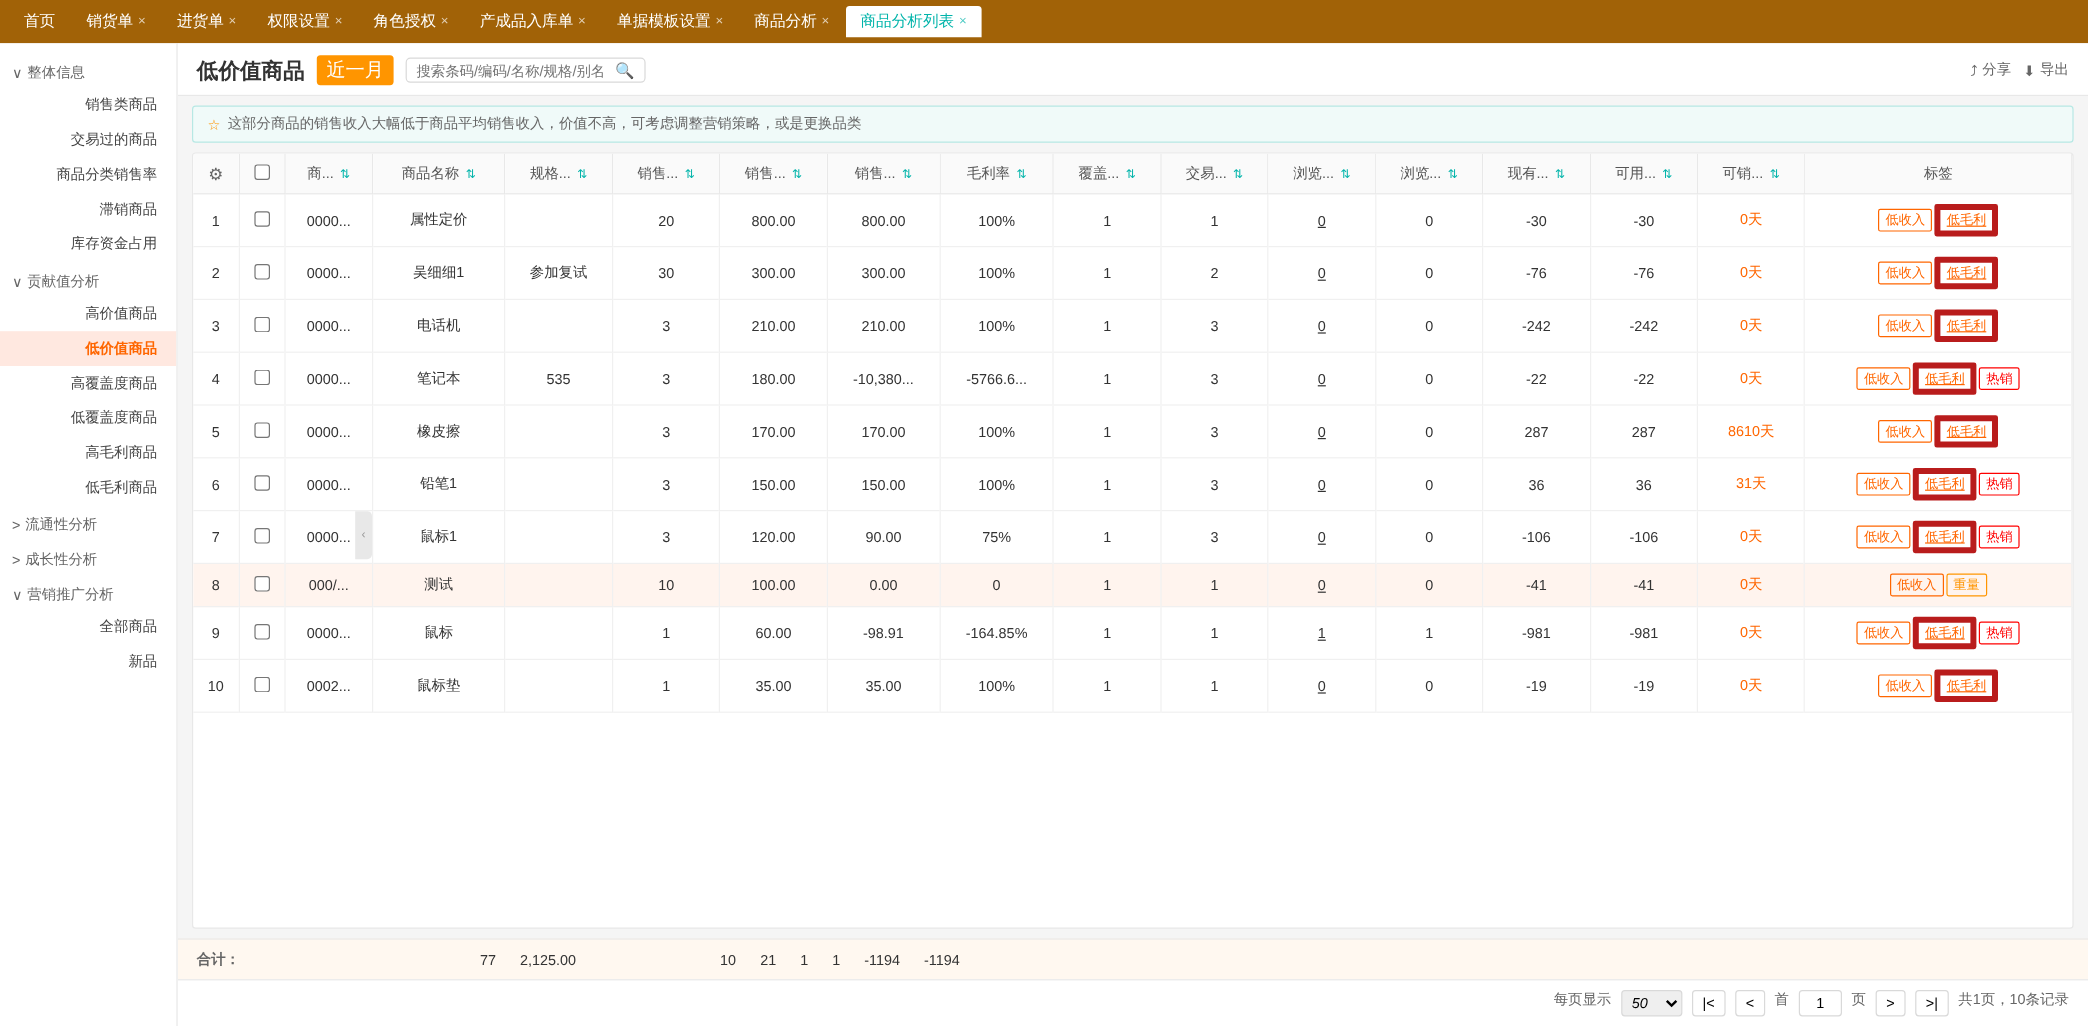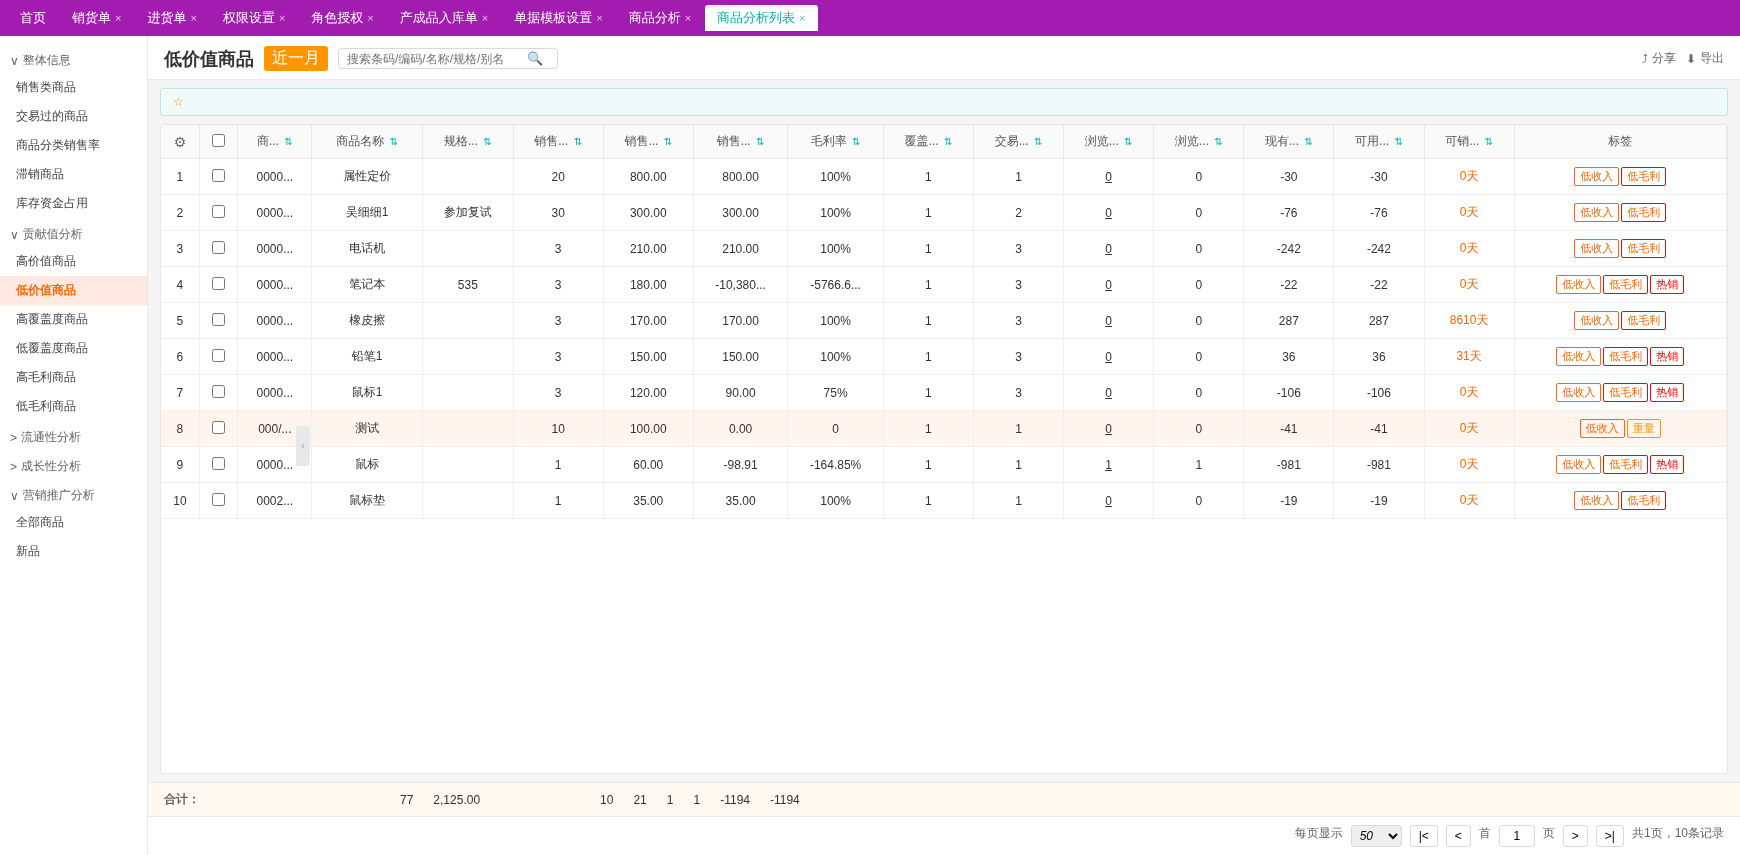--- a/index.html
+++ b/index.html
@@ -2,21 +2,21 @@
 <html><head>
   <meta charset="utf-8">
   <style>
     * { box-sizing: border-box; margin: 0; padding: 0; }
     body { font-family: 'Microsoft YaHei', Arial, sans-serif; font-size: 12px; background: #f5f5f5; color: #333; }
 
     
     .top-nav {
       display: flex;
       align-items: center;
-      background: #a21caf;
+      background: #a16207;
       height: 36px;
       padding: 0 8px;
       gap: 2px;
     }
     .nav-item {
       color: #fff;
       padding: 4px 12px;
       cursor: pointer;
       font-size: 13px;
       border-radius: 3px 3px 0 0;
@@ -47,20 +47,21 @@
       padding: 8px 10px 4px;
       font-size: 12px; color: #666;
       cursor: pointer;
     }
     .sidebar-item {
       padding: 6px 16px;
       font-size: 12px;
       color: #444;
       cursor: pointer;
       white-space: nowrap;
+      text-align: right;
     }
     .sidebar-item.active { background: #ffe8e0; color: #ff6600; font-weight: bold; }
     .sidebar-collapse-btn {
       position: absolute;
       top: 50%;
       left: 148px;
       transform: translateY(-50%);
       width: 14px;
       height: 40px;
       background: #e8e8e8;
@@ -102,21 +103,21 @@
       padding: 2px 8px;
       font-size: 16px;
       cursor: pointer;
     }
     .search-box {
       display: flex; align-items: center;
       border: 1px solid #d9d9d9;
       border-radius: 4px;
       padding: 2px 8px;
       background: #fff;
-      width: 220px;
+      width: 200px;
     }
     .search-box input {
       border: none; outline: none;
       font-size: 12px; color: #999;
       width: 180px;
       background: transparent;
     }
     .search-icon { color: #ff6600; font-size: 13px; cursor: pointer; }
     .header-actions {
       margin-left: auto;
@@ -178,21 +179,21 @@
       color: #333;
     }
     .tag-label {
       display: inline-block;
       padding: 1px 5px;
       border-radius: 2px;
       font-size: 11px;
       margin: 1px;
     }
     .tag-low-income { color: #ff6600; border: 1px solid #ff6600; }
-    .tag-low-profit { color: #ff6600; border: 1px solid #b91c1c; }
+    .tag-low-profit { color: #ff6600; border: 5px solid #b91c1c; text-decoration: underline; }
     .tag-hot { color: #ff0000; border: 1px solid #ff0000; }
     .tag-orange { color: #ff9500; border: 1px solid #ff9500; text-align: center; }
     .zero-days { color: #ff6600; }
     .underline { text-decoration: underline; cursor: pointer; }
     input[type="checkbox"] { cursor: pointer; }
 
     
     .footer-summary {
       background: #fff8f0;
       border-top: 1px solid #e8e8e8;
@@ -357,20 +358,21 @@
         </button>
         <button class="action-btn">
           <span>⬇</span>
           <span>导出</span>
         </button>
       </div>
     </div>
 
     <div class="info-banner">
       <span class="info-icon">☆</span>
+      <span>这部分商品的销售收入大幅低于商品平均销售收入，价值不高，可考虑调整营销策略，或是更换品类</span>
     </div>
 
     <div class="table-container">
       <table>
         <thead>
           <tr>
             <th><span class="settings-icon">⚙</span></th>
             <th><input type="checkbox" style=""></th>
             <th>商... <span class="sort-icon">⇅</span></th>
             <th>商品名称 <span class="sort-icon">⇅</span></th>

